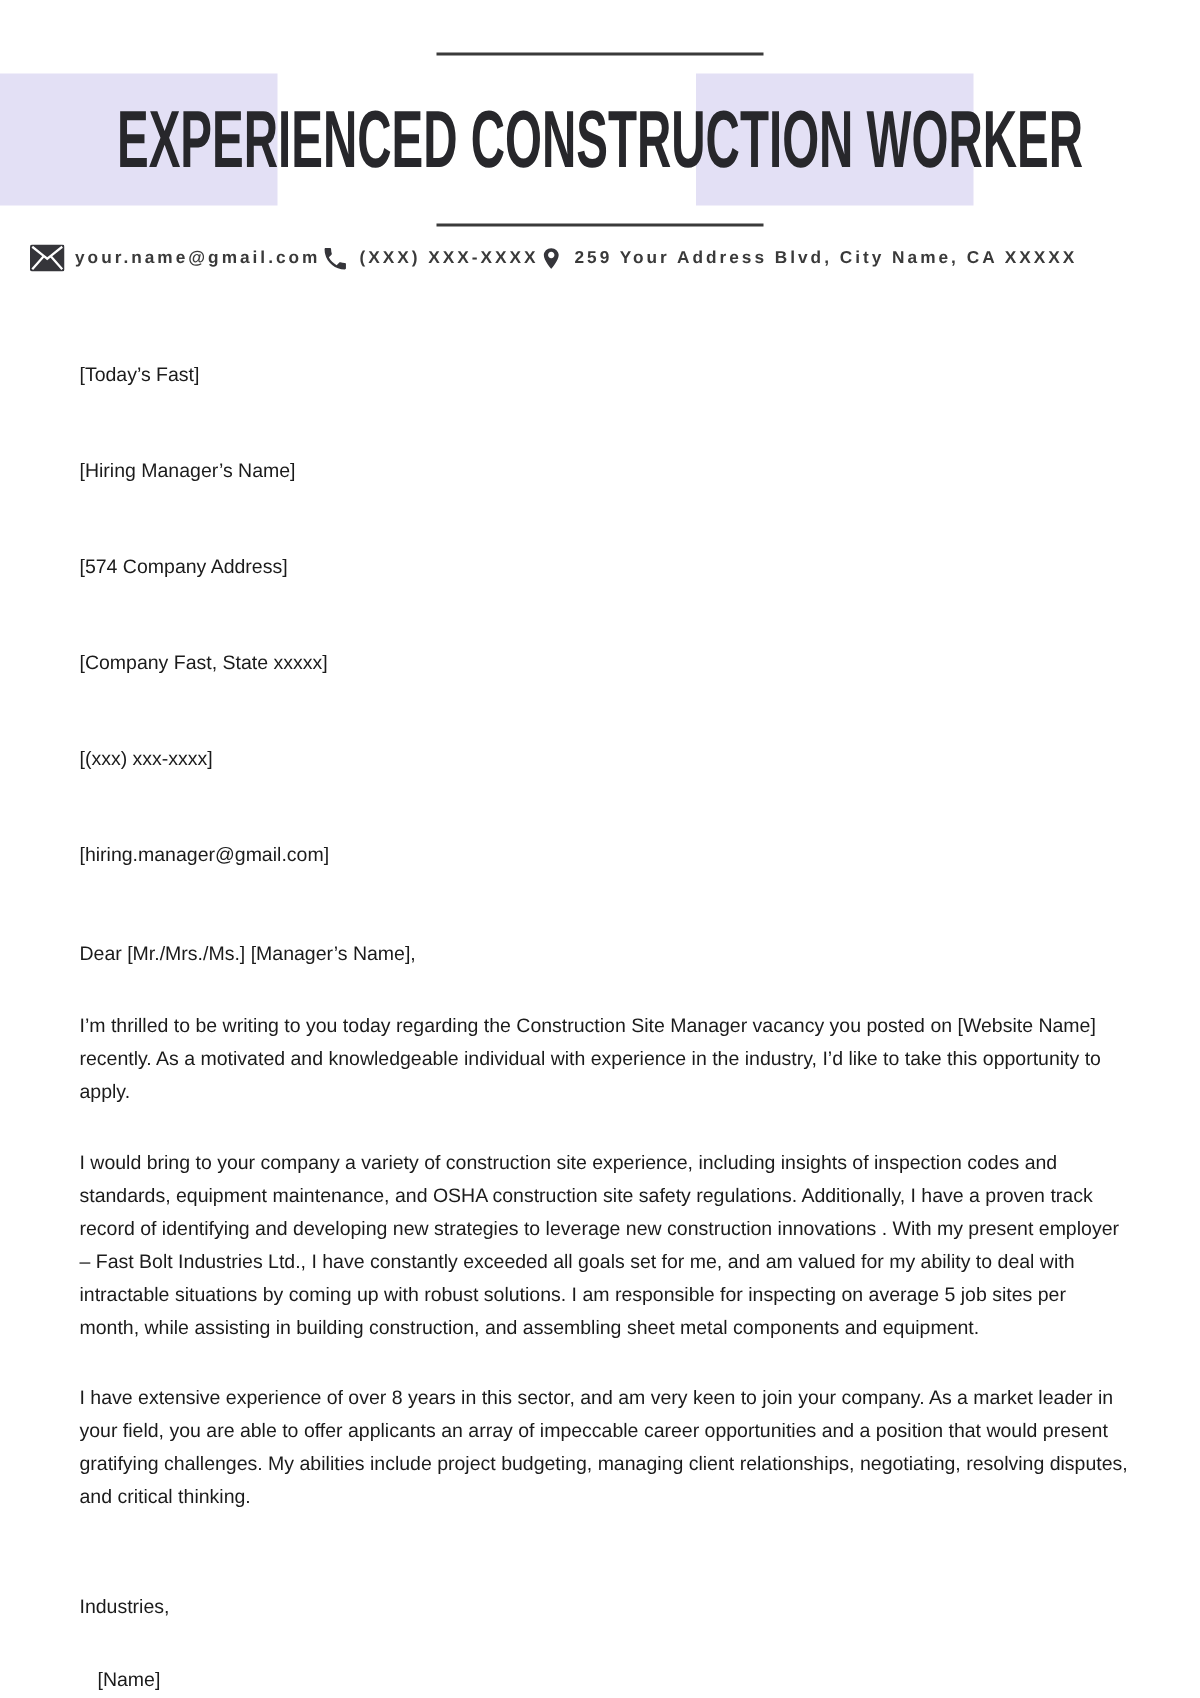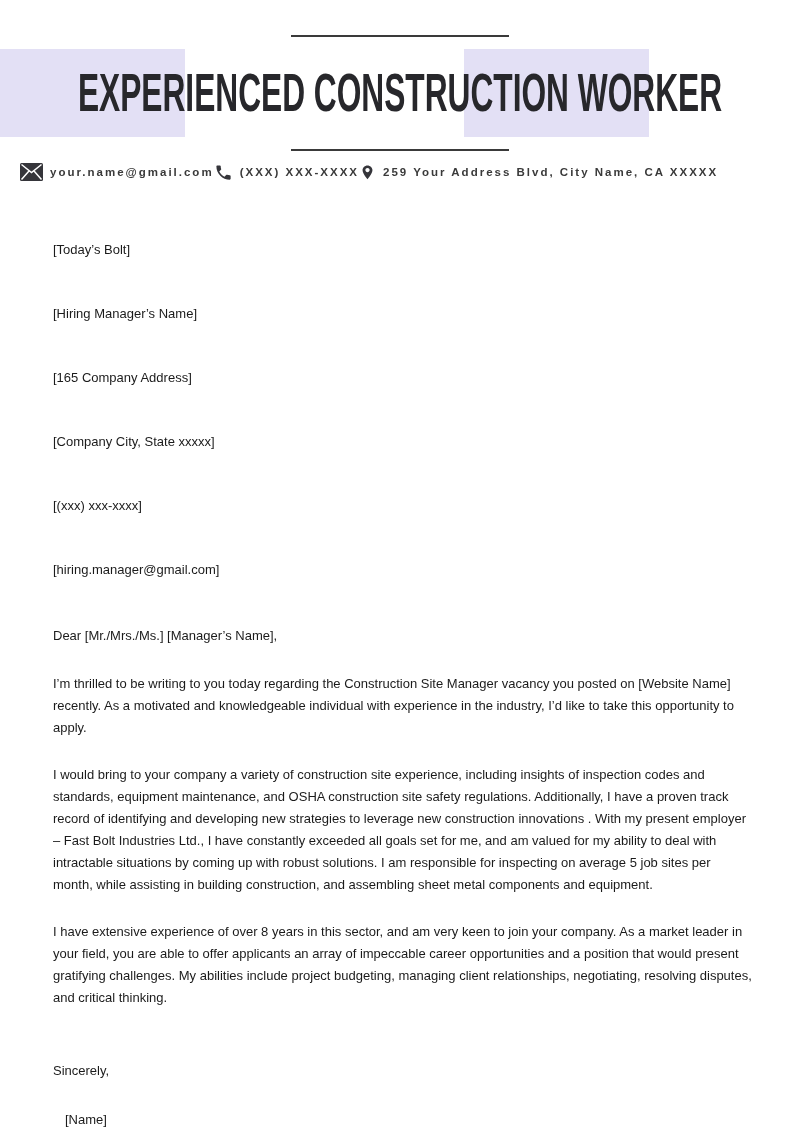--- a/index.html
+++ b/index.html
@@ -91,31 +91,31 @@
   </div>
   <div class="contact-item">
     <svg width="17" height="21" viewBox="0 0 24 24">
       <path fill="#35353a" d="M12 2C8.13 2 5 5.13 5 8.5c0 5.25 7 13 7 13s7-7.75 7-13C19 5.13 15.87 2 12 2zm0 9.5c-1.66 0-3-1.34-3-3s1.34-3 3-3 3 1.34 3 3-1.34 3-3 3z"></path>
     </svg>
     <span>259 Your Address Blvd, City Name, CA XXXXX</span>
   </div>
 </div>
 
 <div class="letter">
-  <div class="date-line">[Today’s Bolt]</div>
+  <div class="date-line">[Today’s Fast]</div>
 
   <div>
     <div class="recipient-line">[Hiring Manager’s Name]</div>
-    <div class="recipient-line">[165 Company Address]</div>
-    <div class="recipient-line">[Company City, State xxxxx]</div>
+    <div class="recipient-line">[574 Company Address]</div>
+    <div class="recipient-line">[Company Fast, State xxxxx]</div>
     <div class="recipient-line">[(xxx) xxx-xxxx]</div>
     <div class="recipient-line">[hiring.manager@gmail.com]</div>
   </div>
 
   <div class="salutation">Dear [Mr./Mrs./Ms.] [Manager’s Name],</div>
 
   <p class="para">I’m thrilled to be writing to you today regarding the Construction Site Manager vacancy you posted on [Website Name] recently. As a motivated and knowledgeable individual with experience in the industry, I’d like to take this opportunity to apply.</p>
   <p class="para">I would bring to your company a variety of construction site experience, including insights of inspection codes and standards, equipment maintenance, and OSHA construction site safety regulations. Additionally, I have a proven track record of identifying and developing new strategies to leverage new construction innovations . With my present employer – Fast Bolt Industries Ltd., I have constantly exceeded all goals set for me, and am valued for my ability to deal with intractable situations by coming up with robust solutions. I am responsible for inspecting on average 5 job sites per month, while assisting in building construction, and assembling sheet metal components and equipment.</p>
   <p class="para">I have extensive experience of over 8 years in this sector, and am very keen to join your company. As a market leader in your field, you are able to offer applicants an array of impeccable career opportunities and a position that would present gratifying challenges. My abilities include project budgeting, managing client relationships, negotiating, resolving disputes, and critical thinking.</p>
 
-  <div class="closing">Sincerely,</div>
+  <div class="closing">Industries,</div>
   <div class="signature">[Name]</div>
 </div>
 
 </body></html>

